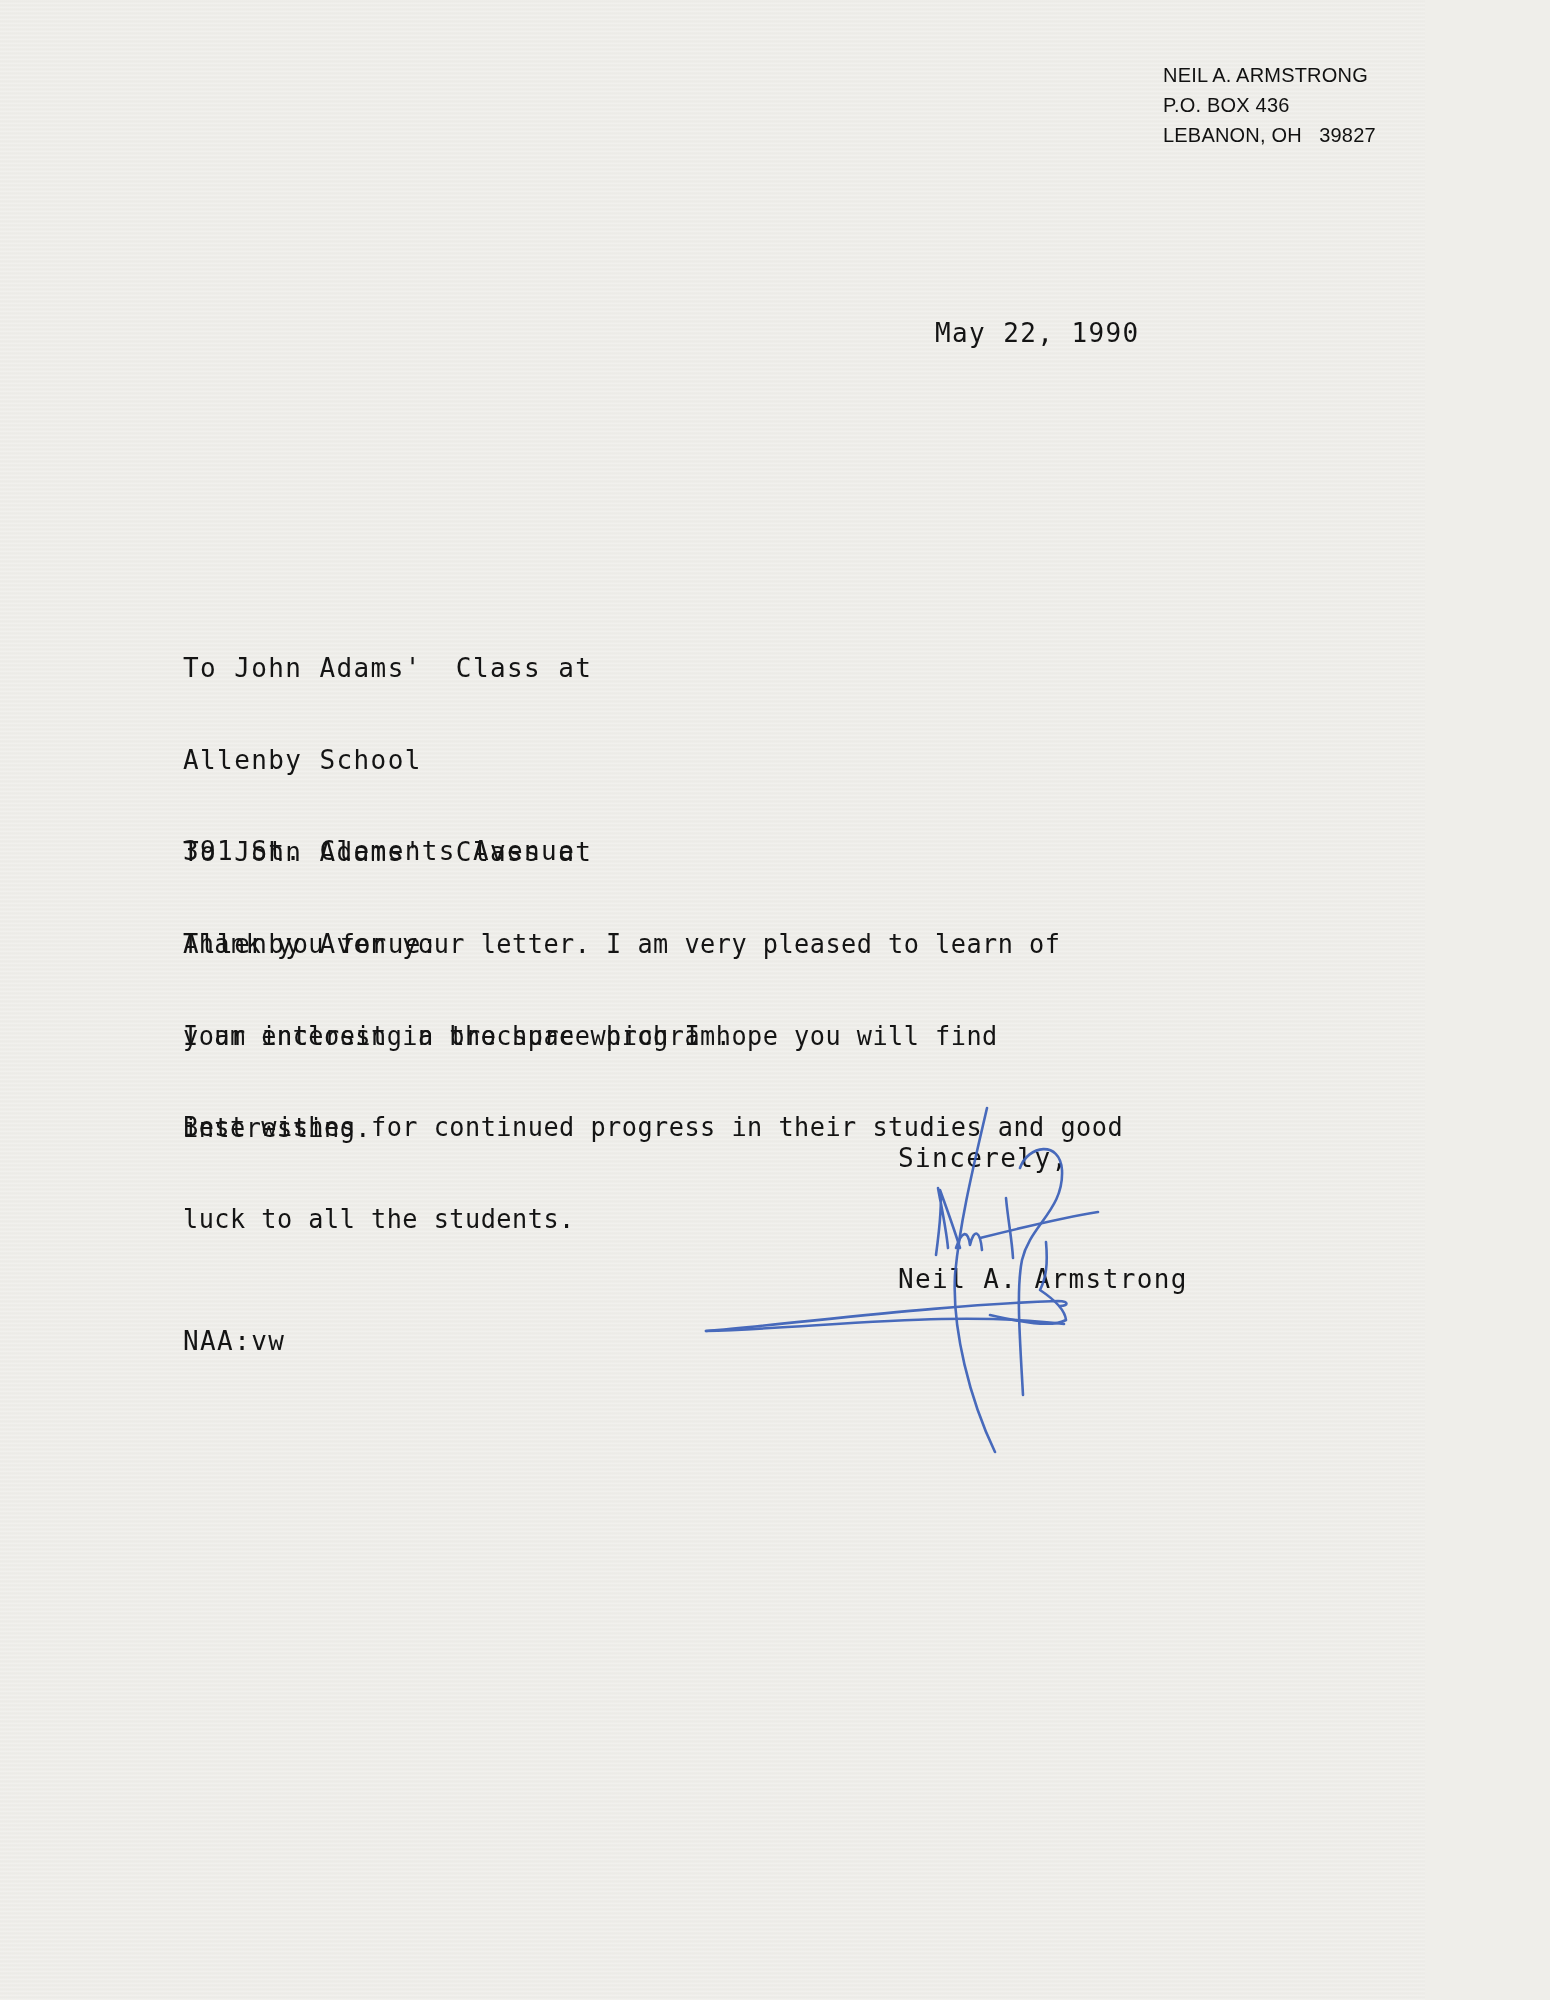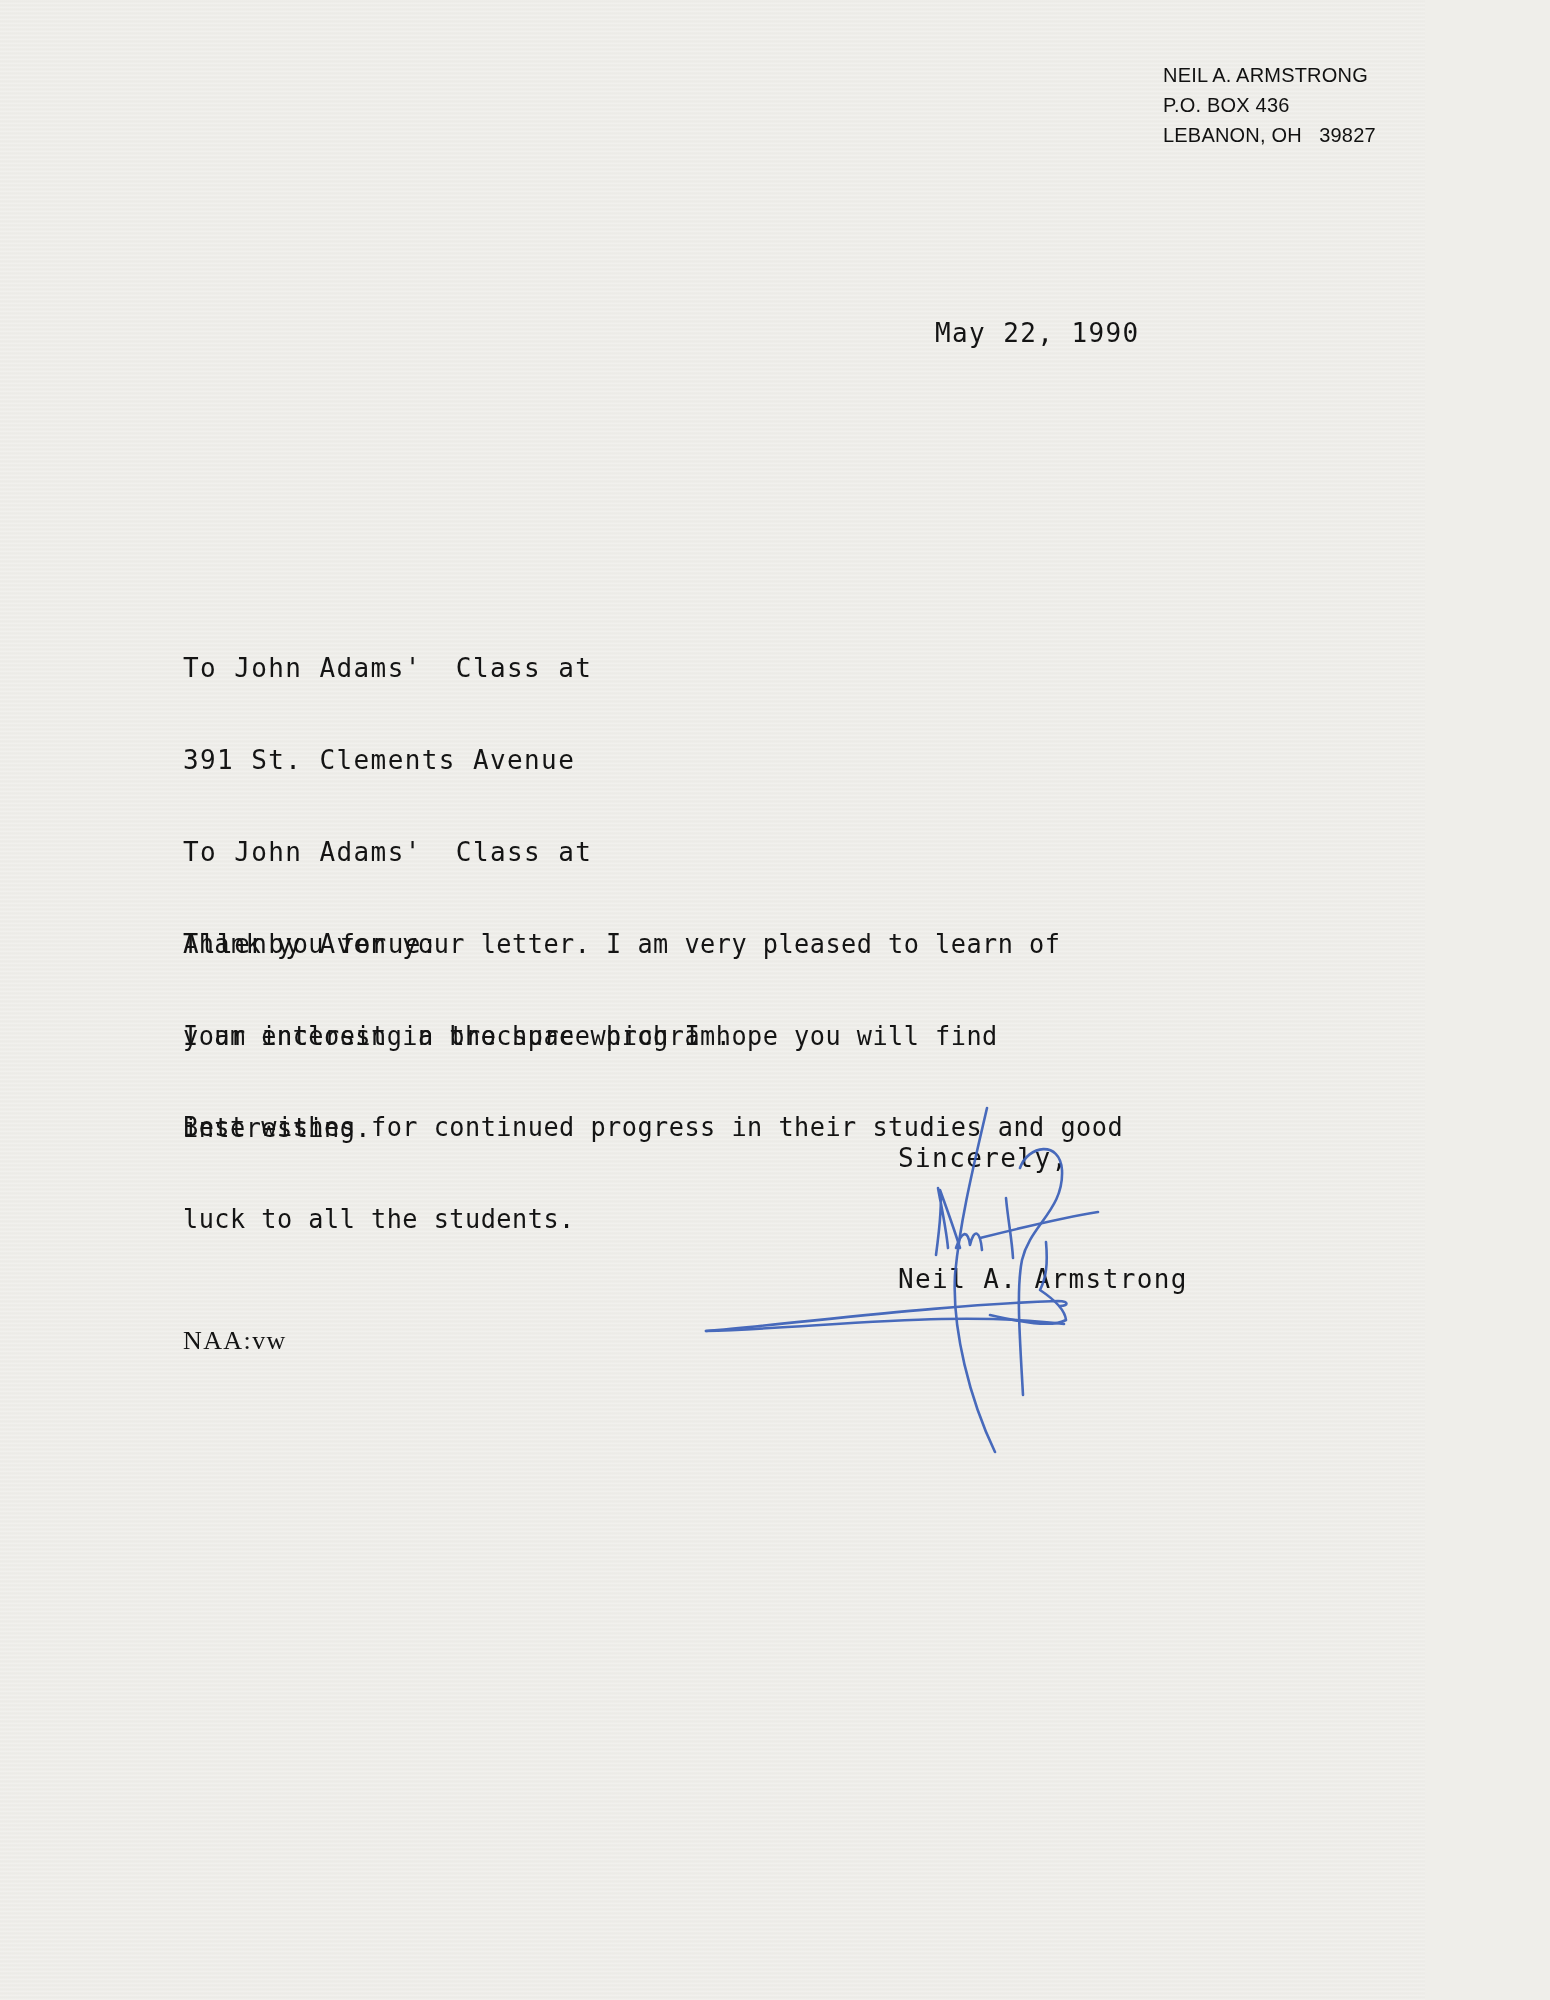--- a/index.html
+++ b/index.html
@@ -37,41 +37,42 @@
   }
   .typed div { white-space: pre; }
   .date { left: 935px; top: 318px; }
   .address { left: 183px; top: 592px; }
   .salutation { left: 183px; top: 776px; }
   .para1 { left: 183px; top: 868px; }
   .para2 { left: 183px; top: 960px; }
   .para3 { left: 183px; top: 1051px; }
   .closing { left: 898px; top: 1143px; }
   .signer { left: 898px; top: 1264px; }
-  .initials { left: 183px; top: 1326px; font-family: Liberation Serif, serif; }
+  .initials { left: 183px; top: 1326px; }
   .signature {
     position: absolute; left: 690px; top: 1100px; width: 540px; height: 360px;
     pointer-events: none;
   }
 </style>
 </head>
 <body>
 
 <div class="paper">
 
   <div class="letterhead">
     <div>NEIL A. ARMSTRONG</div>
     <div>P.O. BOX 436</div>
     <div>LEBANON, OH   39827</div>
   </div>
 
   <div class="typed date">May 22, 1990</div>
 
   <div class="typed address">
     <div>To John Adams'  Class at</div>
+    <div>Allenby School</div>
     <div>391 St. Clements Avenue</div>
   </div>
 
   <div class="typed salutation">
     <div>To John Adams'  Class at</div>
     <div>Allenby Avenue:</div>
   </div>
 
   <div class="typed body-typed para1">
     <div>Thank you for your letter. I am very pleased to learn of</div>

